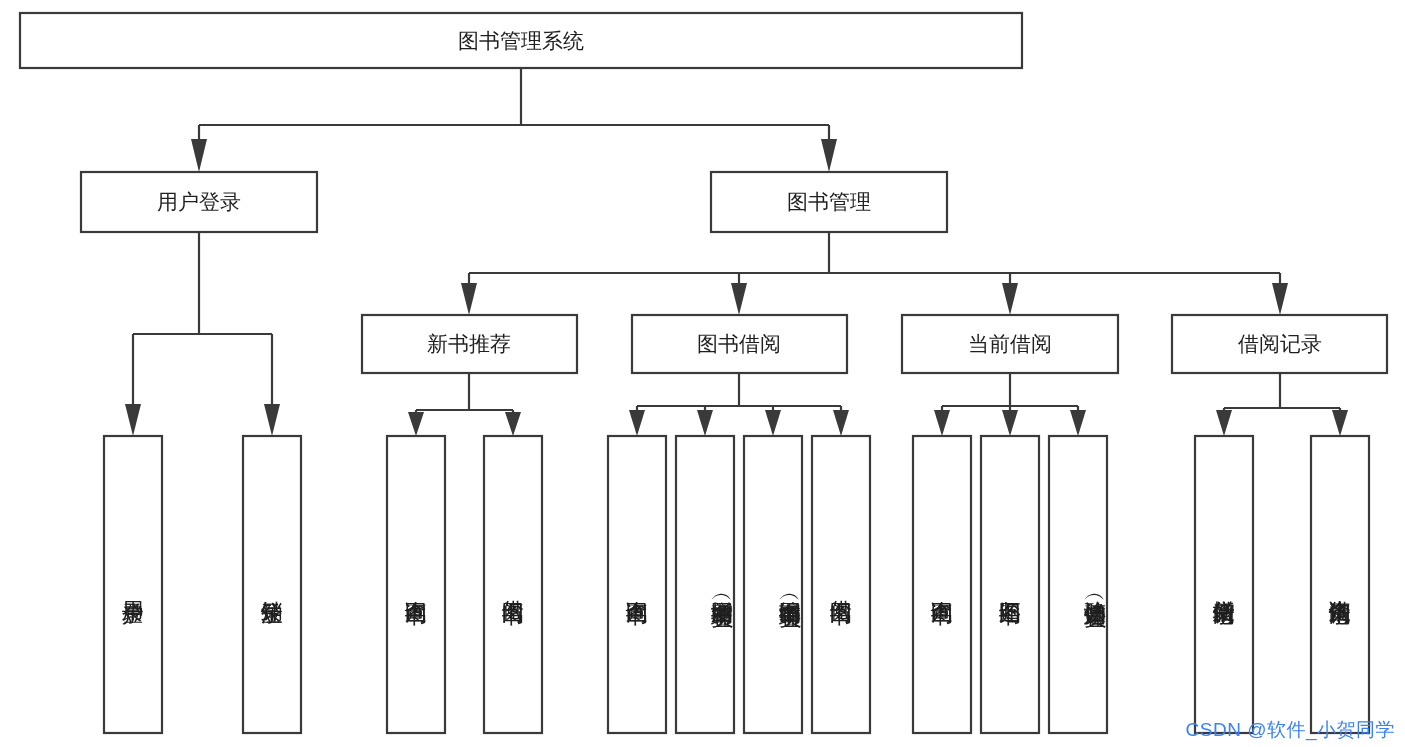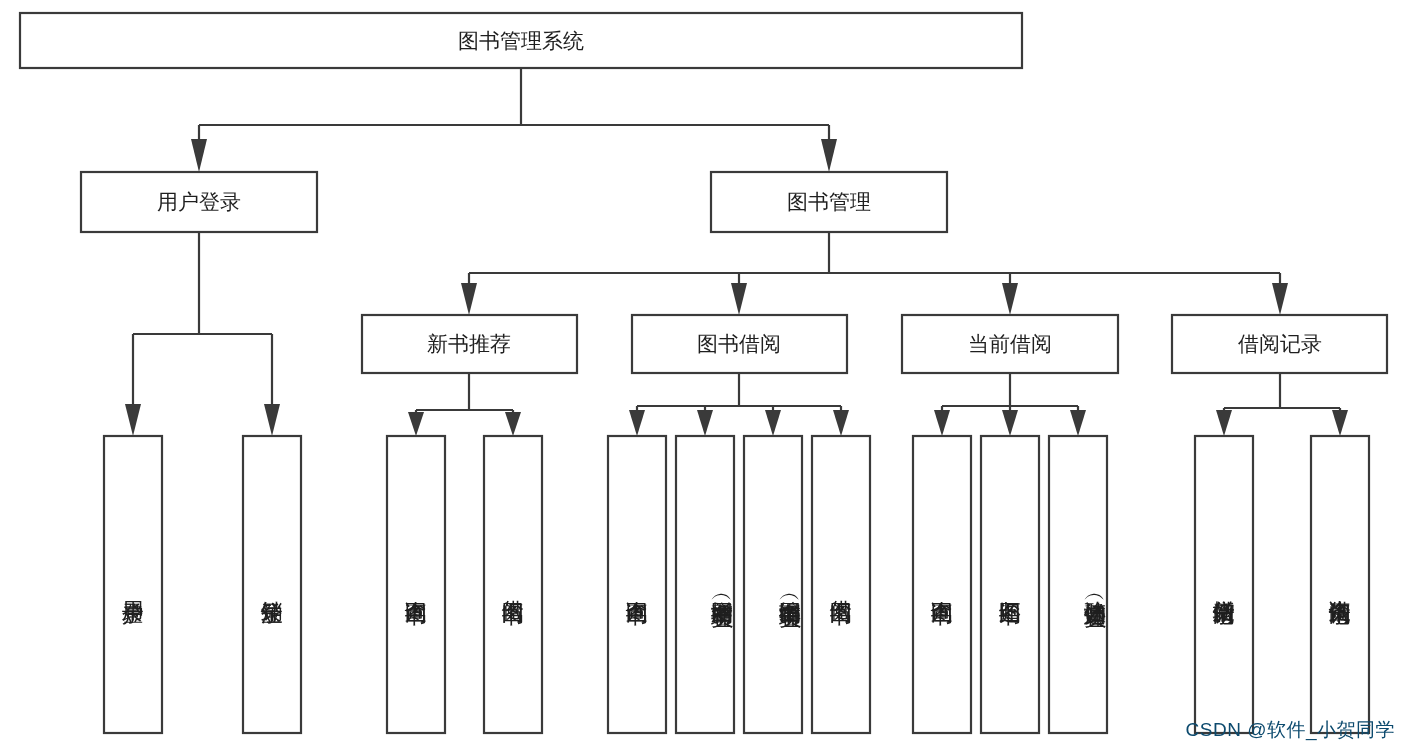--- a/index.html
+++ b/index.html
@@ -63,21 +63,21 @@
     text-align: center;
     white-space: nowrap;
     pointer-events: none;
   }
   .watermark {
     position: absolute;
     right: 10px;
     bottom: 4px;
     font-family: "Liberation Sans", "DejaVu Sans", sans-serif;
     font-size: 19px;
-    color: #0c4a6e;
+    color: #3b82f6;
     letter-spacing: 0.5px;
     white-space: nowrap;
   }
 </style>
 </head>
 <body>
 
 <div id="diagram-root">
 
   <svg class="flow-canvas" viewBox="0 0 1405 747">

